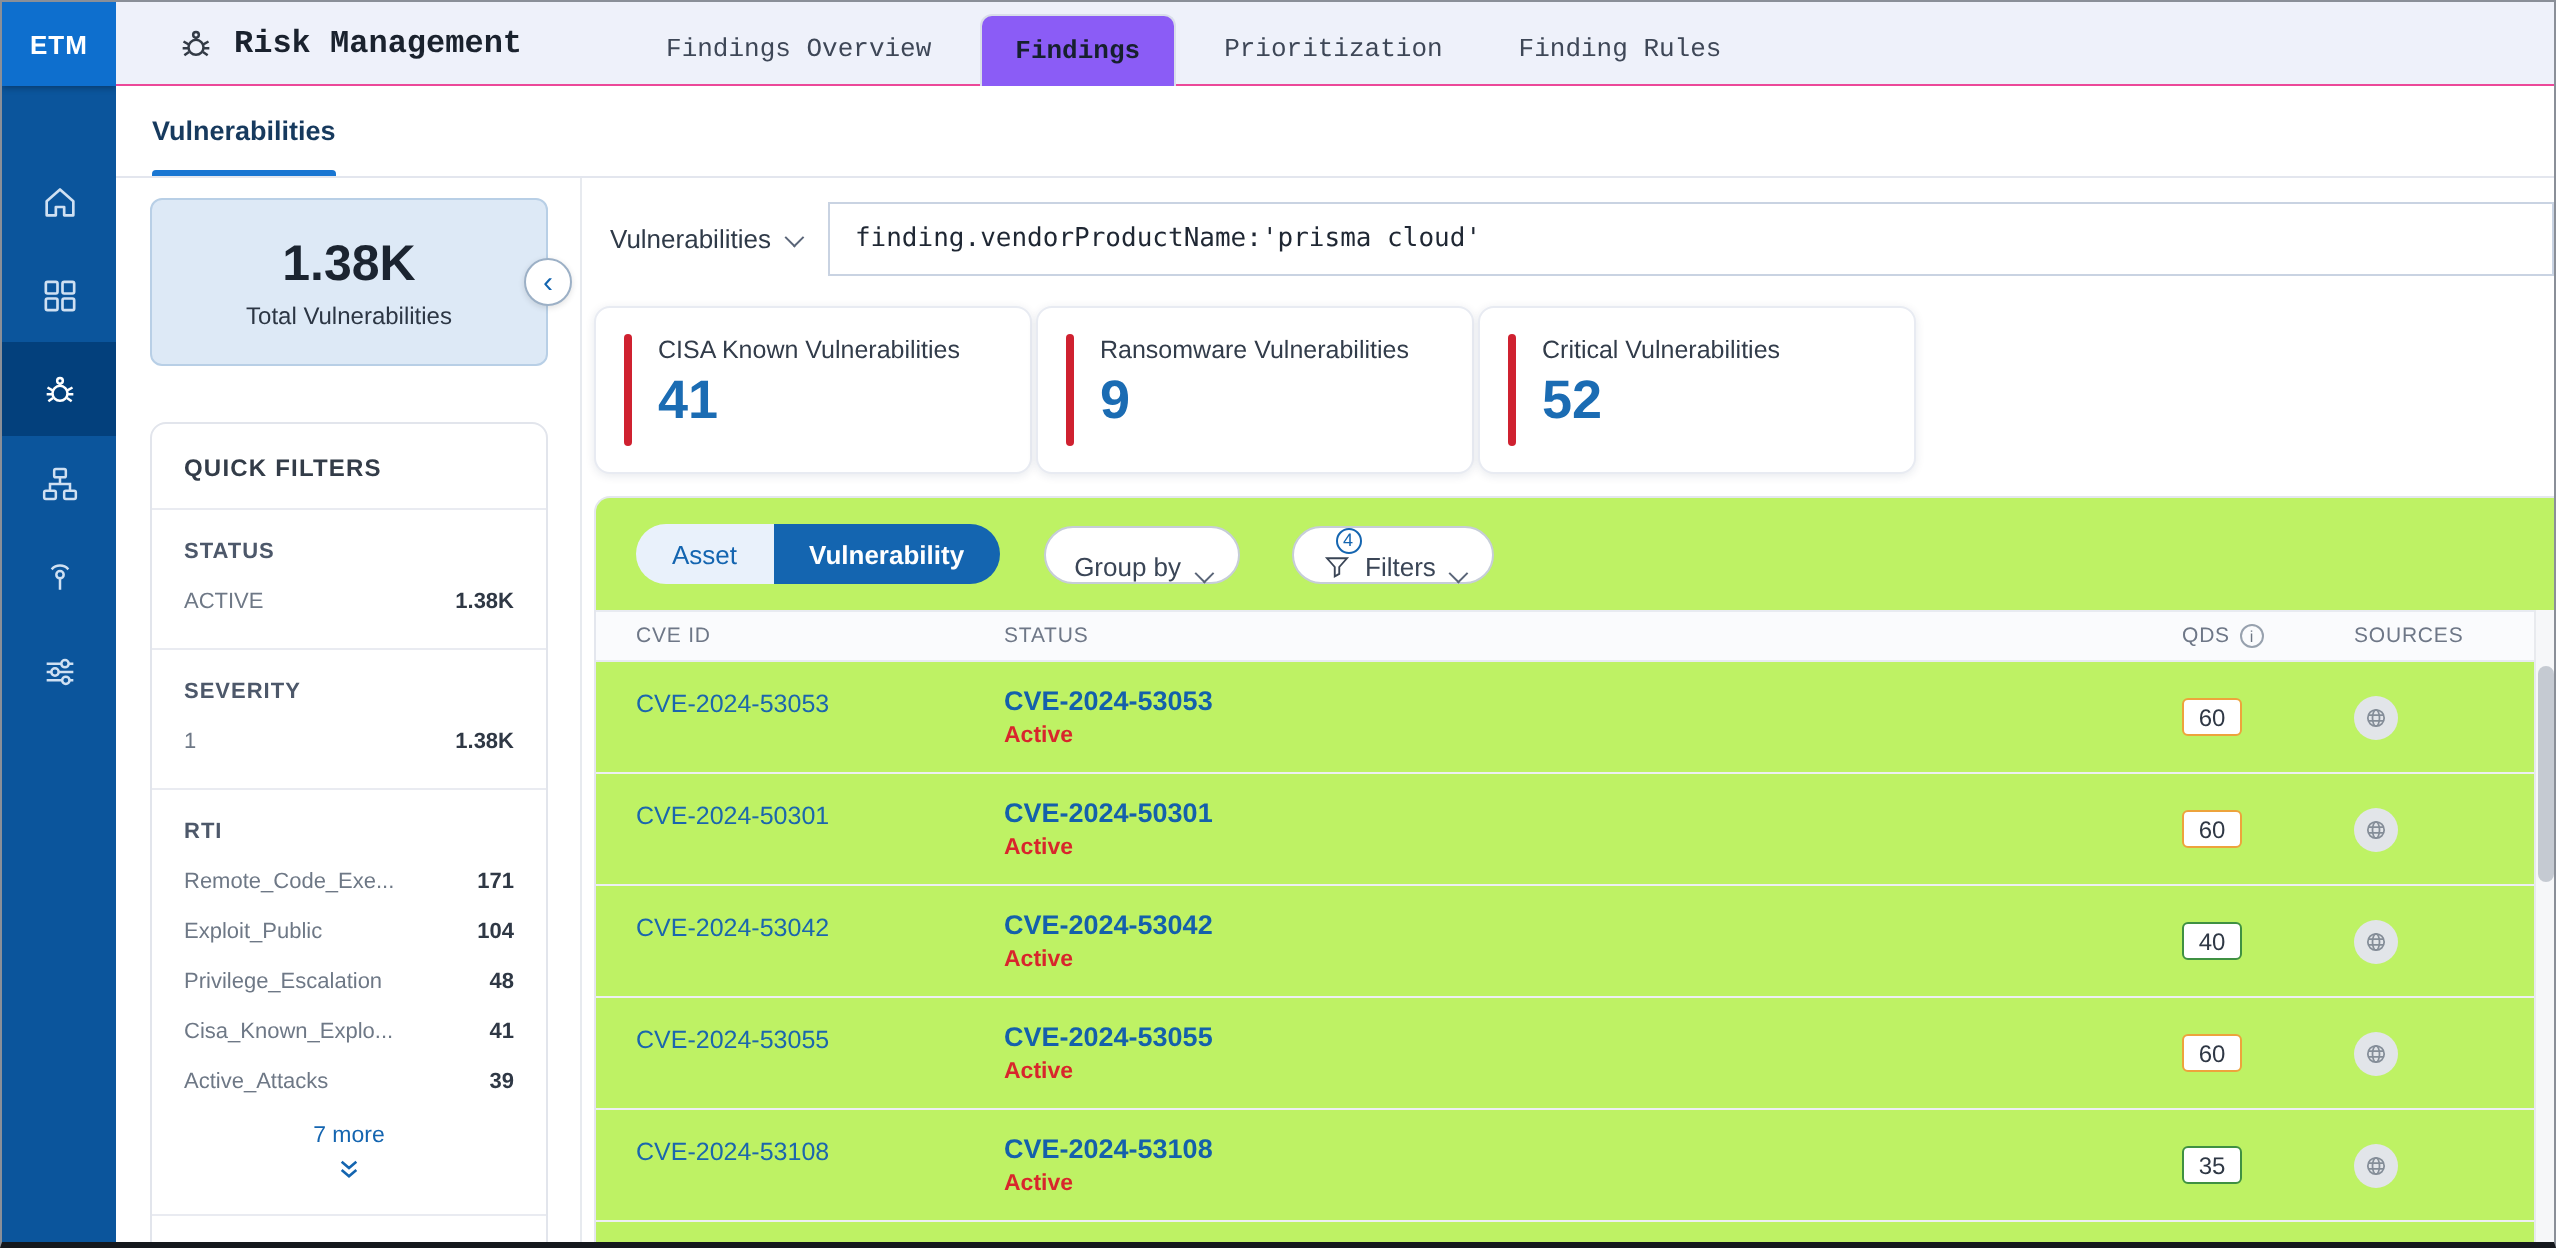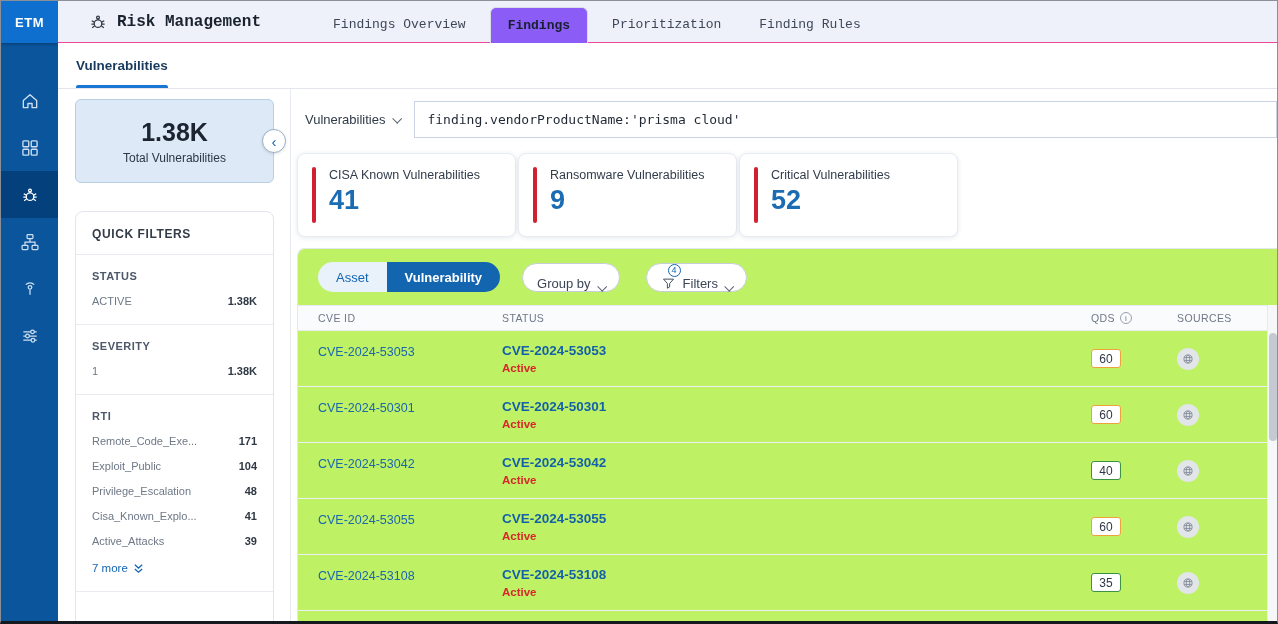--- a/index.html
+++ b/index.html
@@ -61,21 +61,21 @@
 
   .qf-panel { margin-top:28px; border:1px solid #e2e5ec; border-radius:8px; background:#fff; height:500px; }
   .qf-title { padding:15px 16px 13px; font-size:12px; font-weight:bold; color:#333c48;
               letter-spacing:.6px; border-bottom:1px solid #e9ebf1; }
   .qf-section { padding:15px 16px 17px; border-bottom:1px solid #e9ebf1; }
   .qf-sec-title { font-size:11px; font-weight:bold; color:#4d586a; letter-spacing:.5px; }
   .qf-item { display:flex; justify-content:space-between; align-items:center; margin-top:13px; cursor:pointer; }
   .qf-item-label { font-size:11px; color:#6e7886; }
   .qf-item-count { font-size:11px; color:#2f3845; font-weight:600; }
   .qf-more { display:flex; align-items:center; gap:5px; margin-top:15px; color:var(--accent);
-             font-size:11.5px; cursor:pointer; text-decoration:none; }
+             font-size:11.5px; cursor:pointer; text-decoration:none;flex-direction:column; }
 
   
   .main { flex:1; min-width:0; display:flex; flex-direction:column; padding:12px 0 0 6px; }
 
   .query-row { display:flex; align-items:stretch; height:37px; flex:0 0 37px; }
   .scope { display:flex; align-items:center; gap:8px; padding:0 14px 0 8px; font-size:13px;
            color:#2f3a48; cursor:pointer; white-space:nowrap; }
   .caret { width:7px; height:7px; border-right:1.5px solid #5a6578; border-bottom:1.5px solid #5a6578;
            transform:rotate(45deg) translateY(-1px); display:inline-block; }
   .query-input { flex:1; border:1px solid #c9d3e2; font-family:"DejaVu Sans Mono", monospace;

